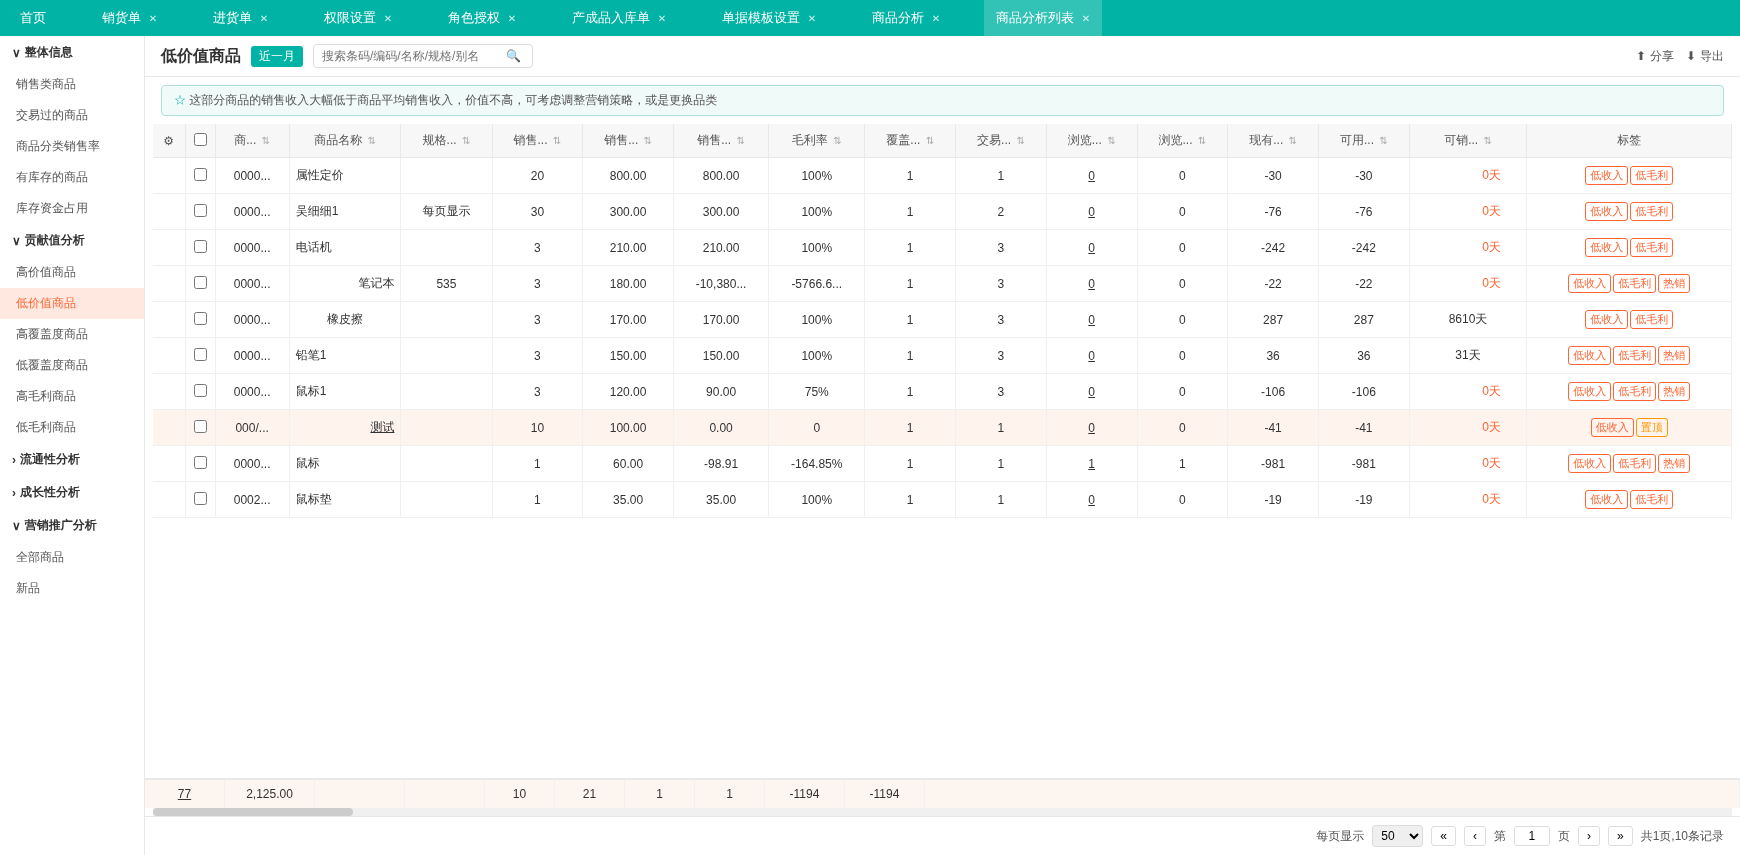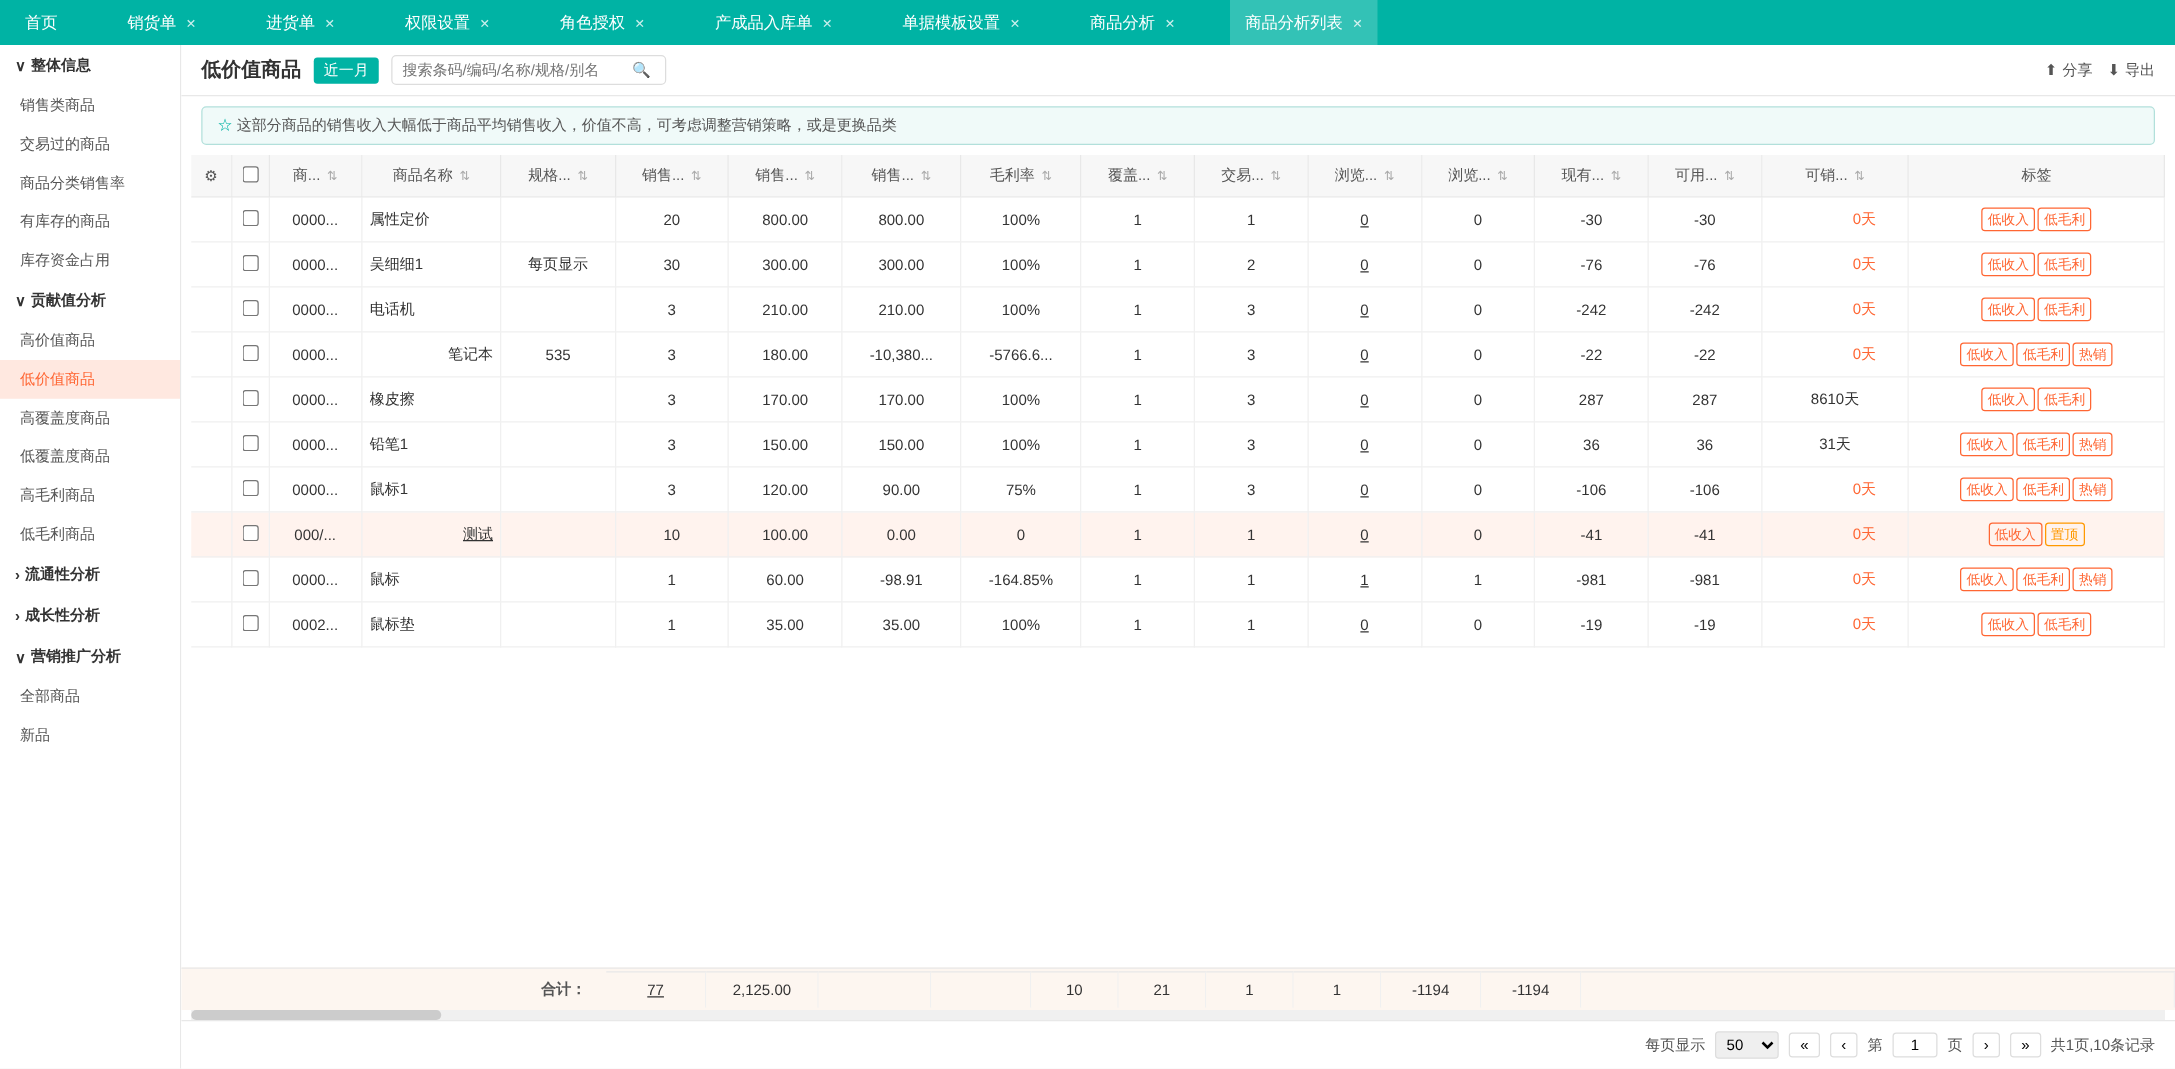--- a/index.html
+++ b/index.html
@@ -429,21 +429,21 @@
       <td>0</td>
       <td>-22</td>
       <td>-22</td>
       <td><span class="days-orange">0天</span></td>
       <td><span class="tag-badge tag-low-income">低收入</span><span class="tag-badge tag-low-profit">低毛利</span><span class="tag-badge tag-hot">热销</span></td>
     </tr>
             <tr>
       <td></td>
       <td><input type="checkbox" style=""></td>
       <td>0000...</td>
-      <td style="text-align:left;font-family:Liberation Serif, serif;">橡皮擦</td>
+      <td style="text-align:center;font-family:Liberation Serif, serif;">橡皮擦</td>
       <td></td>
       <td>3</td>
       <td>170.00</td>
       <td>170.00</td>
       <td>100%</td>
       <td>1</td>
       <td>3</td>
       <td><span class="link-underline">0</span></td>
       <td>0</td>
       <td>287</td>
@@ -544,21 +544,20 @@
       <td>-19</td>
       <td>-19</td>
       <td><span class="days-orange">0天</span></td>
       <td><span class="tag-badge tag-low-income">低收入</span><span class="tag-badge tag-low-profit">低毛利</span></td>
     </tr>
           </tbody>
       </table>
     </div>
 
     <div style="border-top:1px solid #e8e8e8; background:#fdf6f0; display:flex; align-items:center; padding:0; flex-shrink:0;">
-      <div style="padding:8px 16px; font-weight:bold; color:#555; width:340px; flex-shrink:0; text-align:right;">合计：</div>
       <div style="display:flex; flex:1; min-width:0;">
         <div class="footer-sum" style="width:80px;text-decoration:underline;">77</div>
         <div class="footer-sum" style="width:90px;">2,125.00</div>
         <div class="footer-sum" style="width:90px;"></div>
         <div class="footer-sum" style="width:80px;"></div>
         <div class="footer-sum" style="width:70px;">10</div>
         <div class="footer-sum" style="width:70px;">21</div>
         <div class="footer-sum" style="width:70px;">1</div>
         <div class="footer-sum" style="width:70px;">1</div>
         <div class="footer-sum" style="width:80px;">-1194</div>

